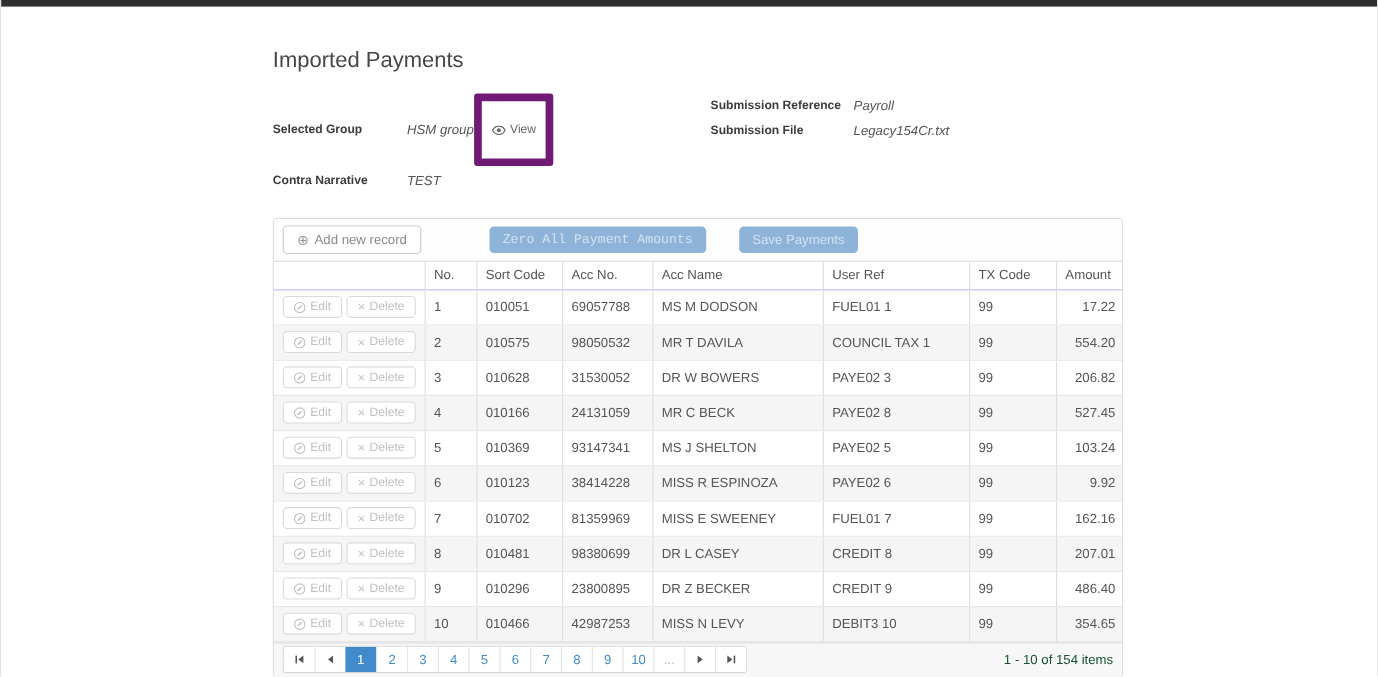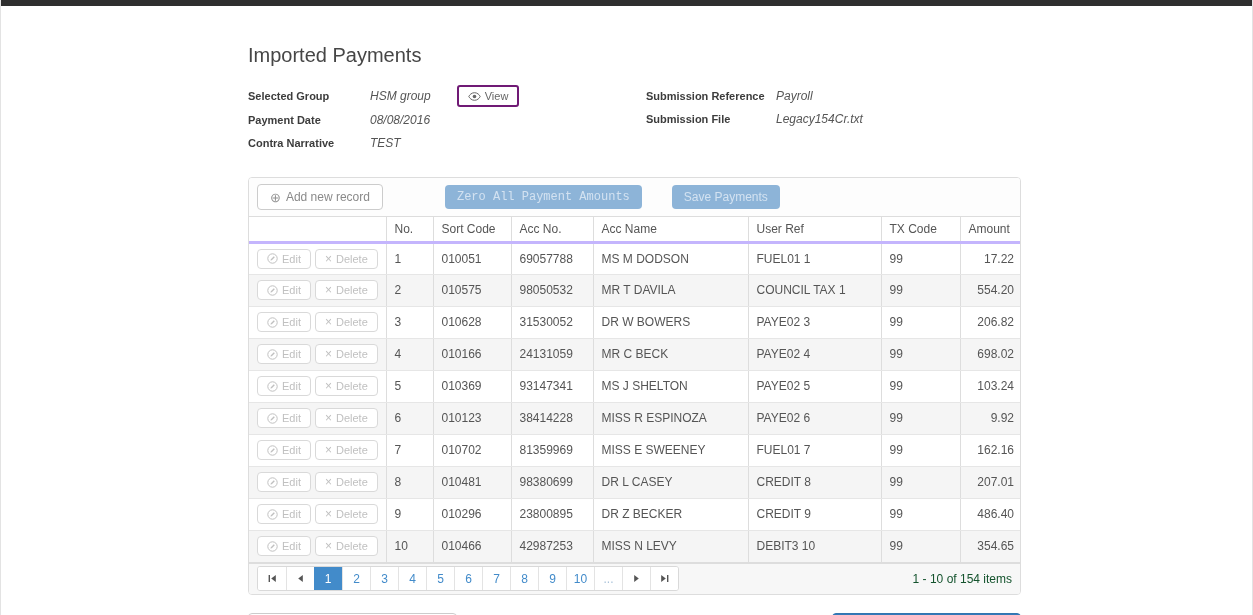--- a/index.html
+++ b/index.html
@@ -20,39 +20,39 @@
   
   .details { display: flex; margin-bottom: 22px; }
   .details-col-left { width: 398px; }
   .details-col-right { flex: 1; }
   .detail-row { display: flex; align-items: center; min-height: 21px; margin-bottom: 2px; }
   .detail-label { font-weight: bold; font-size: 11px; color: #3c3c3c; }
   .details-col-left .detail-label { width: 122px; }
   .details-col-right .detail-label { width: 130px; }
   .detail-value { font-size: 12px; color: #555; font-style: italic; }
   .view-btn {
-    margin-left: 26px; display: inline-flex; align-items: center; gap: 4px;
-    border: 2px solid #701a75; border-radius: 3px; background: #fff;
-    padding: 3px 9px; font-size: 11px; color: #666; cursor: pointer;
+    margin-left: 0; display: inline-flex; align-items: center; gap: 4px;
+    border: 7px solid #701a75; border-radius: 3px; background: #fff;
+    padding: 20px 9px; font-size: 11px; color: #666; cursor: pointer;
   }
 
   
   .grid { border: 1px solid #dddddd; border-radius: 4px; background: #fff; overflow: hidden; }
   .grid-toolbar { padding: 6px 8px; background: #fdfdfd; border-bottom: 1px solid #dddddd; display: flex; align-items: center; }
   .btn { font-size: 12px; border-radius: 4px; padding: 5px 12px; cursor: pointer; border: 1px solid transparent; }
   .btn-default { background: #ffffff; border-color: #cccccc; color: #8a8a8a; display: inline-flex; align-items: center; gap: 5px; }
   .btn-primary-disabled { background: #8db4d8; color: #d3e2f1; border: none; }
   .plus-glyph { font-size: 13px; color: #949494; line-height: 1; }
   .ml-gap1 { margin-left: 62px; font-family: Liberation Mono, monospace; }
   .ml-gap2 { margin-left: 30px; }
 
   table { border-collapse: collapse; table-layout: fixed; width: 100%; }
   th, td { border-left: 1px solid #dddddd; padding: 0 8px; font-weight: normal; text-align: left; overflow: hidden; white-space: nowrap; }
   th:first-child, td:first-child { border-left: none; }
-  thead th { height: 25px; color: #555; background: #ffffff; border-bottom: 3px solid #c4b5fd; font-size: 12px; }
+  thead th { height: 25px; color: #555; background: #ffffff; border-bottom: 1px solid #c4b5fd; font-size: 12px; }
   tbody td { height: 32px; border-bottom: 1px solid #e6e6e6; color: #555; font-size: 12px; }
   tbody tr:nth-child(even) td { background: #f5f5f5; }
   tbody tr:last-child td { border-bottom: 1px solid #dddddd; }
   td.amount, col.amount-col { text-align: right; }
   .row-actions { display: flex; gap: 4px; }
   .mini-btn {
     display: inline-flex; align-items: center; gap: 4px;
     border: 1px solid #d9d9d9; border-radius: 4px; background: #fff;
     padding: 3px 9px; font-size: 11px; color: #c0c0c0; cursor: pointer;
   }
@@ -93,24 +93,20 @@
         <span class="detail-value">HSM group</span>
         <button class="view-btn">
           <span>
             <svg width="13" height="9" viewBox="0 0 13 9">
                 <path d="M6.5 0.7 C3.6 0.7 1.6 2.8 0.8 4.5 C1.6 6.2 3.6 8.3 6.5 8.3 C9.4 8.3 11.4 6.2 12.2 4.5 C11.4 2.8 9.4 0.7 6.5 0.7 Z" fill="none" stroke="#666" stroke-width="1"></path>
                 <circle cx="6.5" cy="4.5" r="1.8" fill="#666"></circle>
               </svg>
           </span>
           <span>View</span>
         </button>
-      </div>
-      <div class="detail-row">
-        <span class="detail-label">Payment Date</span>
-        <span class="detail-value">08/08/2016</span>
       </div>
       <div class="detail-row">
         <span class="detail-label">Contra Narrative</span>
         <span class="detail-value">TEST</span>
       </div>
     </div>
     <div class="details-col-right">
       <div class="detail-row">
         <span class="detail-label">Submission Reference</span>
         <span class="detail-value">Payroll</span>
@@ -250,23 +246,23 @@
             <button class="mini-btn">
               <span class="x-glyph">×</span>
               <span>Delete</span>
             </button>
           </div>
         </td>
         <td>4</td>
         <td>010166</td>
         <td>24131059</td>
         <td>MR C BECK</td>
-        <td>PAYE02 4</td>
-        <td>99</td>
-        <td class="amount">698.02</td>
+        <td>PAYE02 8</td>
+        <td>99</td>
+        <td class="amount">527.45</td>
       </tr>
           <tr>
         <td>
           <div class="row-actions">
             <button class="mini-btn">
               <span>
                 <svg width="11" height="11" viewBox="0 0 11 11">
                       <circle cx="5.5" cy="5.5" r="4.7" fill="none" stroke="#c0c0c0" stroke-width="1"></circle>
                       <path d="M3.4 7.6 L3.8 6.2 L6.8 3.2 L7.8 4.2 L4.8 7.2 Z" fill="#c0c0c0"></path>
                     </svg>

